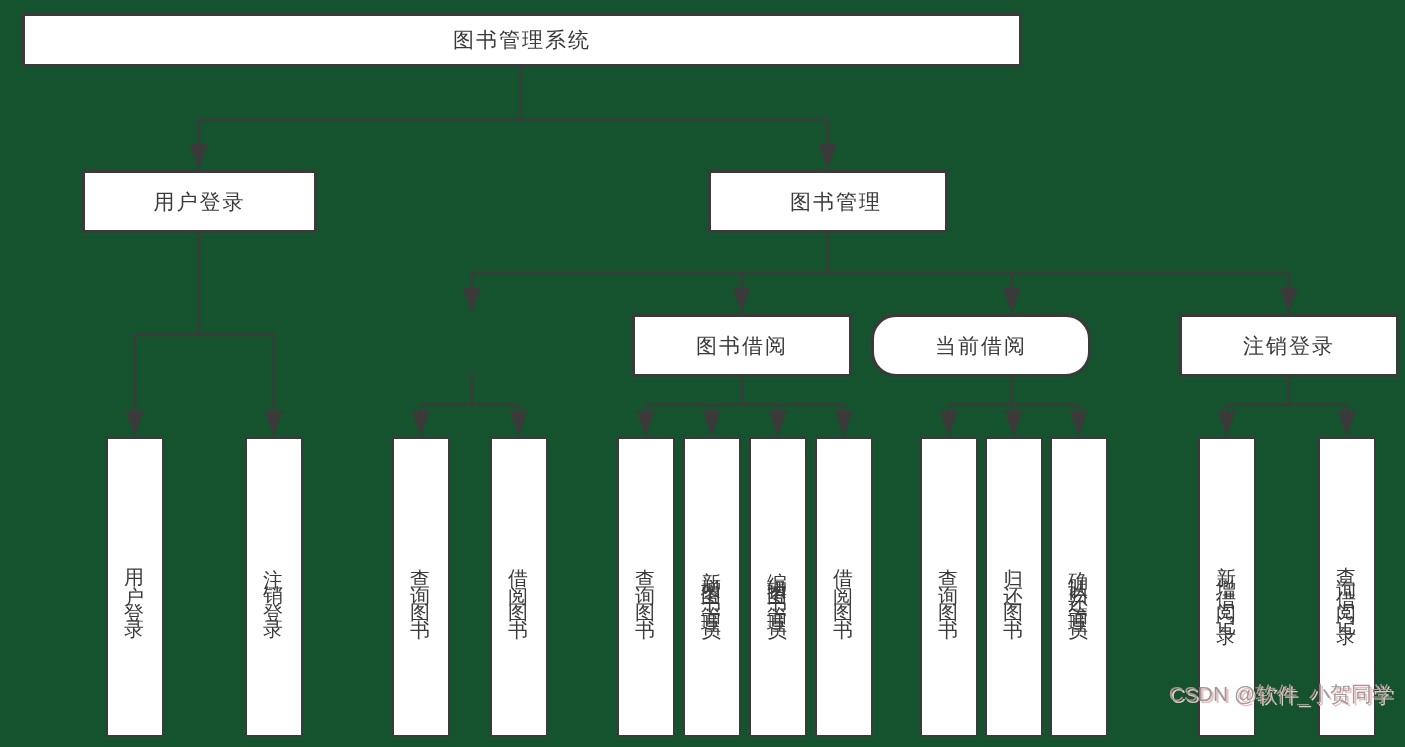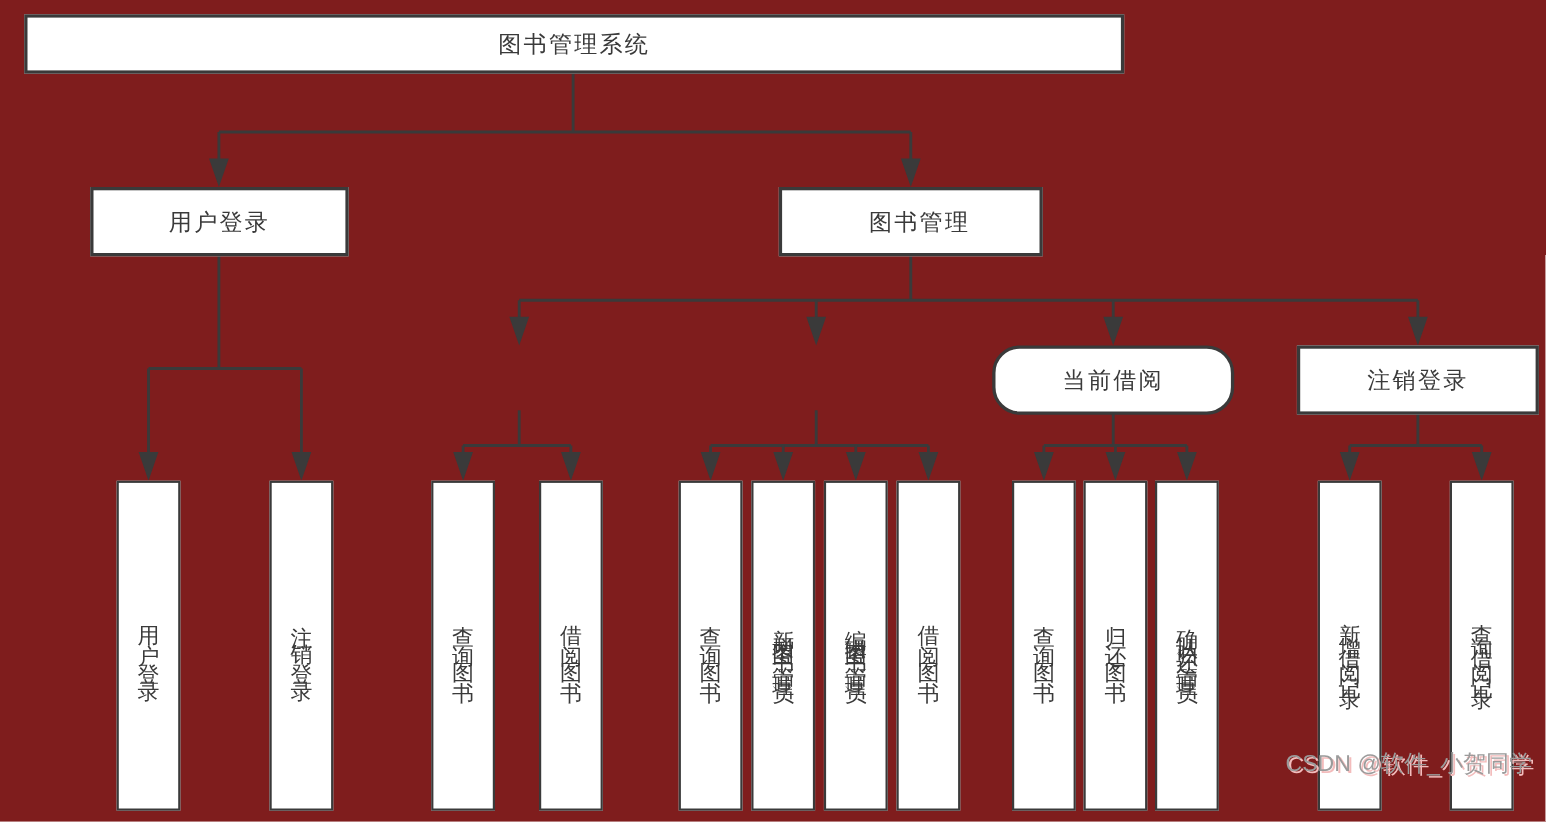--- a/index.html
+++ b/index.html
@@ -1,19 +1,19 @@
 <!DOCTYPE html>
 <html><head>
 <meta charset="utf-8">
 <style>
   html,body{margin:0;padding:0;background:#ffffff;}
   .stage{
     position:relative;
     width:1405px;height:747px;
-    background:#7f1d1d;
+    background:#14532d;
     font-family:"Liberation Sans", sans-serif;
     overflow:hidden;
   }
   .connectors{position:absolute;left:0;top:0;width:1405px;height:747px;}
   .connectors path{stroke:#3a3a3a;stroke-width:2.6;fill:none;}
   .connectors polygon{fill:#3a3a3a;stroke:none;}
   .box{
     position:absolute;
     box-sizing:border-box;
     border:3px solid #3a3a3a;
@@ -22,21 +22,21 @@
     color:#3a3a3a;
     font-size:21px;
     letter-spacing:2px;
     z-index:2;
   }
   .root{left:22px;top:13px;width:1000px;height:54px;}
   .lvl2{top:170px;height:63px;}
   .l2a{left:82px;width:235px;}
   .l2b{left:708px;width:240px;padding-left:16px;}
   .lvl3{top:314px;height:63px;width:220px;}
-  .l3a{left:362px;} .l3b{left:632px;} .l3c{left:902px;border-radius:25px;} .l3d{left:1179px;}
+  .l3a{left:362px;} .l3b{left:632px;} .l3c{left:871px;border-radius:25px;} .l3d{left:1179px;}
   .leaf{
     top:437px;height:300px;width:58px;
     border-width:2.5px;
     writing-mode:vertical-rl;
     text-orientation:mixed;
     font-size:20px;
   }
   .ls4{letter-spacing:17px;}
   .ls6{letter-spacing:12px;}
   .ls9{letter-spacing:7px;}
@@ -121,20 +121,21 @@
     <path d="M1347 405 V413"></path>
     <polygon points="1218,411 1236,411 1227,437"></polygon>
     <polygon points="1338,411 1356,411 1347,437"></polygon>
   </svg>
 
   <div class="box root">图书管理系统</div>
 
   <div class="box lvl2 l2a">用户登录</div>
   <div class="box lvl2 l2b">图书管理</div>
 
+  <div class="box lvl3 l3b">图书借阅</div>
   <div class="box lvl3 l3c">当前借阅</div>
   <div class="box lvl3 l3d">注销登录</div>
 
   <div class="box leaf ls4 f1">用户登录</div>
   <div class="box leaf ls4 f2">注销登录</div>
 
   <div class="box leaf ls4 f3">查询图书</div>
   <div class="box leaf ls4 f4">借阅图书</div>
 
   <div class="box leaf ls4 f5">查询图书</div>

